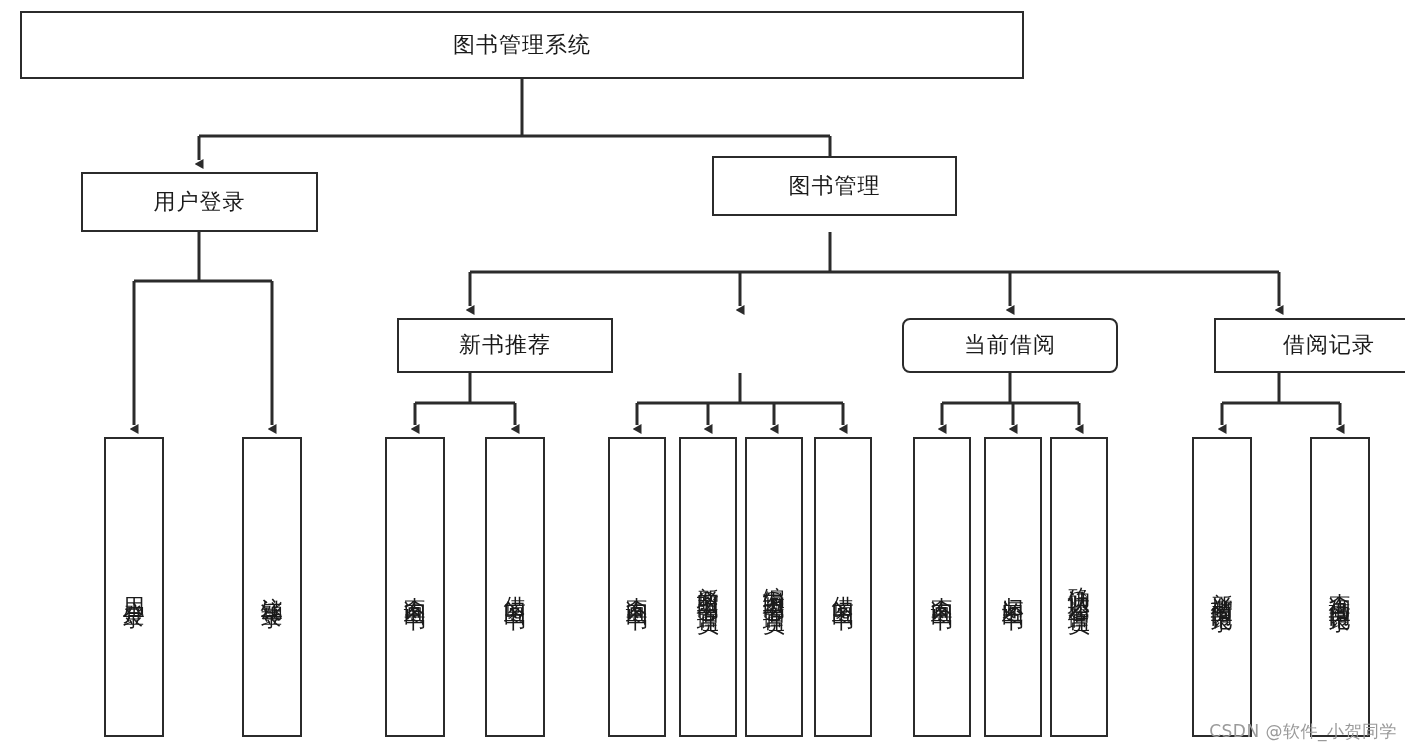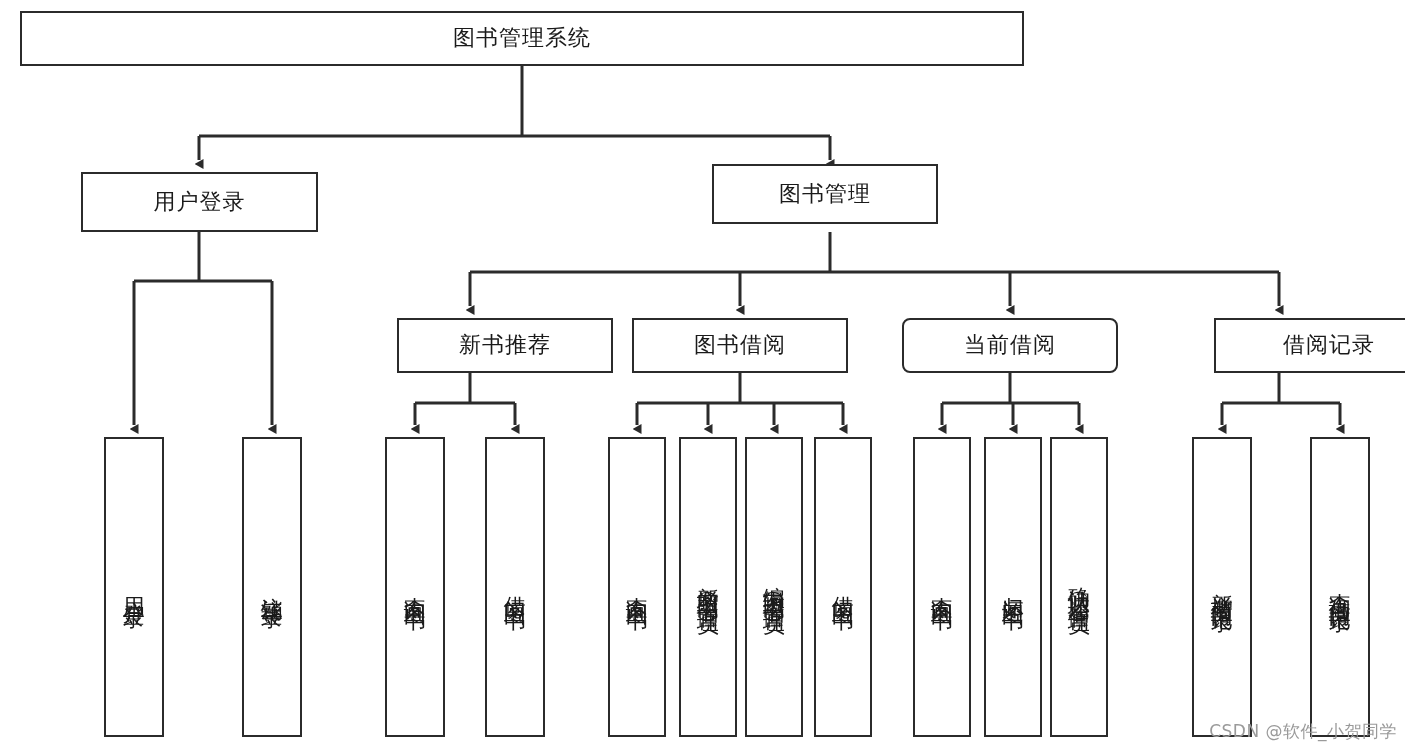--- a/index.html
+++ b/index.html
@@ -116,36 +116,33 @@
       <path d="M 1013 403 L 1013 425" marker-end="url(#arrowhead)"></path>
       <path d="M 1079 403 L 1079 425" marker-end="url(#arrowhead)"></path>
 
       <path d="M 1279 373 L 1279 403"></path>
       <path d="M 1222 403 L 1340 403"></path>
       <path d="M 1222 403 L 1222 425" marker-end="url(#arrowhead)"></path>
       <path d="M 1340 403 L 1340 425" marker-end="url(#arrowhead)"></path>
     </g>
   </svg>
 
-  <div class="node horizontal" style="left: 20px; top: 11px; width: 1004px; height: 55px;">
+  <div class="node horizontal" style="left: 20px; top: 11px; width: 1004px; height: 68px;">
     <span>图书管理系统</span>
   </div>
 
   <div class="node horizontal" style="left: 81px; top: 172px; width: 237px; height: 60px;">
     <span>用户登录</span>
   </div>
-  <div class="node horizontal" style="left: 712px; top: 164px; width: 226px; height: 60px; justify-content: center;">
+  <div class="node horizontal" style="left: 712px; top: 156px; width: 245px; height: 60px; justify-content: center;">
     <span>图书管理</span>
   </div>
 
   <div class="node horizontal" style="left: 362px; top: 318px; width: 216px; height: 55px; margin-left: 35px;">
     <span>新书推荐</span>
-  </div>
-  <div class="node horizontal" style="left: 632px; top: 318px; width: 216px; height: 55px;">
-    <span>图书借阅</span>
   </div>
   <div class="node horizontal" style="left: 902px; top: 318px; width: 216px; height: 55px; border-radius: 8px;">
     <span>当前借阅</span>
   </div>
   <div class="node horizontal" style="left: 1214px; top: 318px; width: 230px; height: 55px;">
     <span>借阅记录</span>
   </div>
 
   <div class="node vertical" style="left: 104px; top: 437px; width: 60px; height: 300px;">
     <span class="vlabel">用户登录</span>

